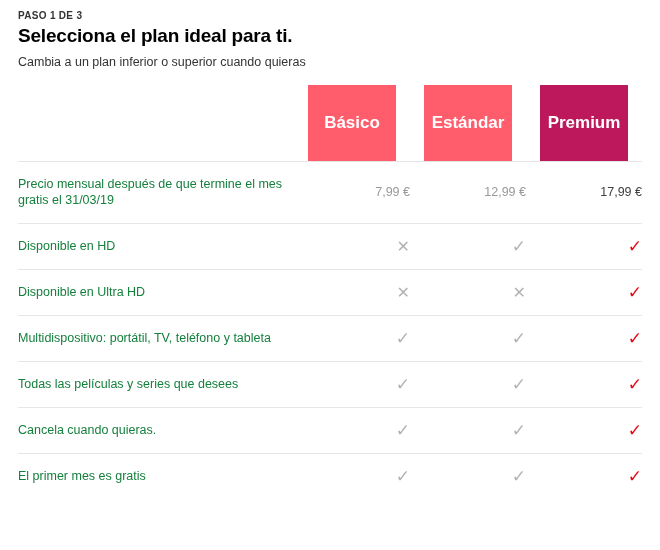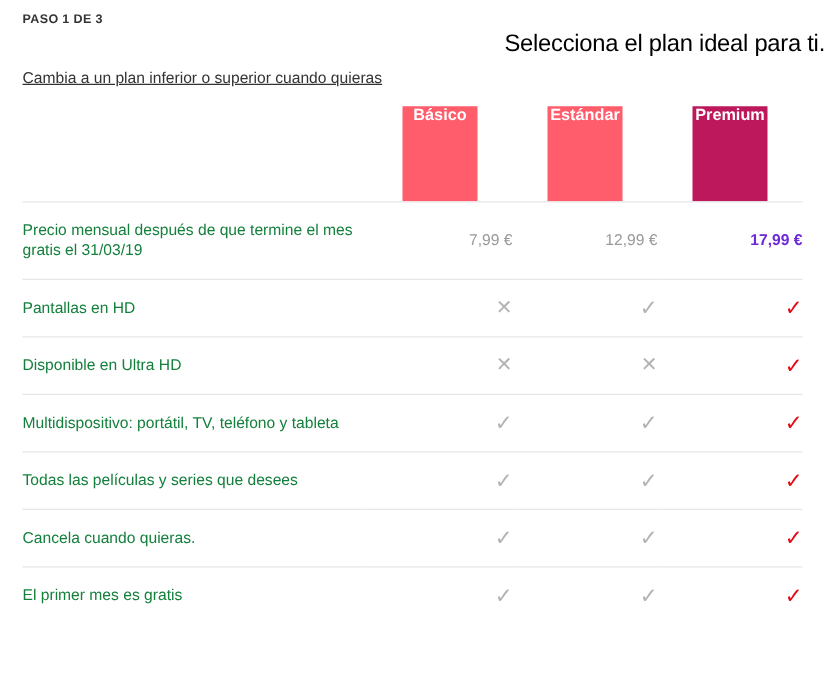--- a/index.html
+++ b/index.html
@@ -10,64 +10,62 @@
     font-family: "Liberation Sans", sans-serif;
     color: #333333;
   }
   #app {
     width: 660px; height: 550px;
     position: relative;
     overflow: hidden;
     background: #fff;
   }
   .wrap {
-    padding: 8px 0 0 18px;
+    padding: 8px 18px 0 18px;
   }
   .step {
     font-size: 10px;
     letter-spacing: 0.3px;
     color: #333;
     margin: 2px 0 4px 0;
     font-weight: normal;
   }
   .step b { font-weight: bold; }
   .headline {
     font-size: 19px;
-    font-weight: normal;
+    font-weight: bold;
     color: #000;
     margin: 0 0 8px 0;
     letter-spacing: -0.2px;
-    text-align: right;
   }
   .subhead {
     font-size: 12.5px;
     color: #333;
     margin: 0 0 12px 0;
-    text-decoration: underline;
   }
 
   table.plans {
     width: 624px;
     border-collapse: collapse;
     table-layout: fixed;
     margin-top: 6px;
   }
   table.plans col.feat { width: 276px; }
   table.plans col.plan { width: 116px; }
 
   .plan-head-row td { vertical-align: bottom; padding: 0; height: 80px; }
   .plan-box {
-    width: 60px;
+    width: 88px;
     height: 76px;
     margin: 0 auto;
     display: flex;
-    align-items: flex-start;
+    align-items: center;
     justify-content: center;
     color: #fff;
-    font-size: 13px;
+    font-size: 17px;
     font-weight: bold;
     text-align: center;
     line-height: 1.15;
   }
   .plan-box.light { background: #ff5c6c; }
   .plan-box.dark { background: #be185d; }
 
   tbody.body tr { border-top: 1px solid #e6e6e6; }
   tbody.body tr:first-child { border-top: 1px solid #e6e6e6; }
   tbody.body td {
@@ -78,21 +76,21 @@
   td.feature {
     color: #15803d;
     padding-right: 16px;
     line-height: 1.35;
   }
   td.cell {
     text-align: right;
     color: #999;
     font-size: 12.5px;
   }
-  td.cell.accent { color: #6d28d9; font-weight: bold; }
+  td.cell.accent { color: #404040; font-weight: normal; }
 
   .mark {
     display: inline-block;
     line-height: 1;
     font-size: 17px;
   }
   .mark.check { color: #b3b3b3; }
   .mark.check.red { color: #e50914; }
   .mark.cross { color: #b3b3b3; font-size: 16px; }
 </style>
@@ -139,21 +137,21 @@
       <tbody class="body">
 
         <tr>
           <td class="feature">Precio mensual después de que termine el mes gratis el 31/03/19</td>
           <td class="cell">7,99 €</td>
           <td class="cell">12,99 €</td>
           <td class="cell accent">17,99 €</td>
         </tr>
 
         <tr>
-          <td class="feature">Pantallas en HD</td>
+          <td class="feature">Disponible en HD</td>
           <td class="cell"><span class="mark cross">✕</span></td>
           <td class="cell"><span class="mark check">✓</span></td>
           <td class="cell"><span class="mark check red">✓</span></td>
         </tr>
 
         <tr>
           <td class="feature">Disponible en Ultra HD</td>
           <td class="cell"><span class="mark cross">✕</span></td>
           <td class="cell"><span class="mark cross">✕</span></td>
           <td class="cell"><span class="mark check red">✓</span></td>

